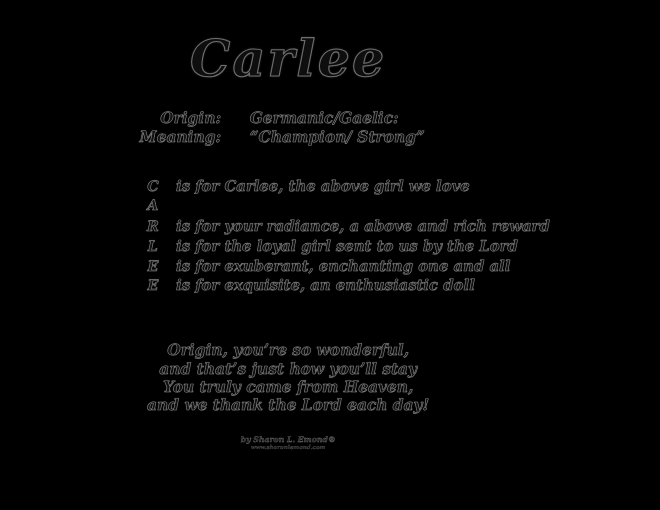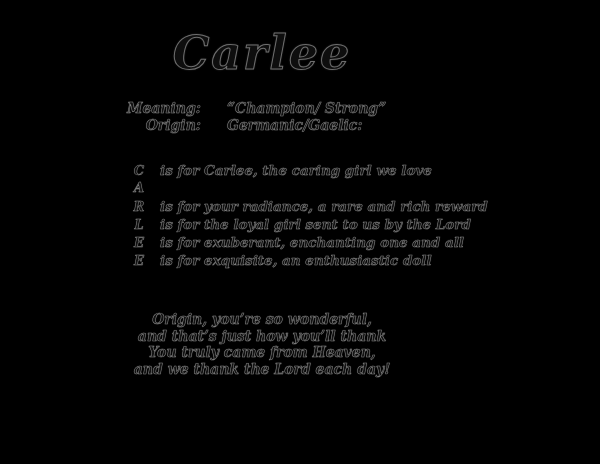--- a/index.html
+++ b/index.html
@@ -106,56 +106,60 @@
 </style>
 </head>
 <body>
 
 <div id="poster">
 
   <div class="title etched-strong">Carlee</div>
 
   <div class="origin-block">
     <div class="origin-row">
+      <span class="lbl etched">Origin:</span>
+      <span class="val etched">Germanic/Gaelic:</span>
+    </div>
+    <div class="origin-row">
       <span class="lbl etched">Meaning:</span>
       <span class="val etched">“Champion/ Strong”</span>
-    </div>
-    <div class="origin-row">
-      <span class="lbl etched">Origin:</span>
-      <span class="val etched">Germanic/Gaelic:</span>
     </div>
   </div>
 
   <div class="acrostic">
     <div class="acr-row">
       <span class="acr-letter etched">C</span>
-      <span class="acr-text etched">is for Carlee, the caring girl we love</span>
+      <span class="acr-text etched">is for Carlee, the above girl we love</span>
     </div>
     <div class="acr-row">
       <span class="acr-letter etched">A</span>
     </div>
     <div class="acr-row">
       <span class="acr-letter etched">R</span>
-      <span class="acr-text etched">is for your radiance, a rare and rich reward</span>
+      <span class="acr-text etched">is for your radiance, a above and rich reward</span>
     </div>
     <div class="acr-row">
       <span class="acr-letter etched">L</span>
       <span class="acr-text etched">is for the loyal girl sent to us by the Lord</span>
     </div>
     <div class="acr-row">
       <span class="acr-letter etched">E</span>
       <span class="acr-text etched">is for exuberant, enchanting one and all</span>
     </div>
     <div class="acr-row">
       <span class="acr-letter etched">E</span>
       <span class="acr-text etched">is for exquisite, an enthusiastic doll</span>
     </div>
   </div>
 
   <div class="verse">
     <div class="etched">Origin, you’re so wonderful,</div>
-    <div class="etched">and that’s just how you’ll thank</div>
+    <div class="etched">and that’s just how you’ll stay</div>
     <div class="etched">You truly came from Heaven,</div>
     <div class="etched">and we thank the Lord each day!</div>
   </div>
 
+  <div class="attribution">
+    <div class="attr-line1">by Sharon L. Emond®</div>
+    <div class="attr-line2">www.sharonlemond.com</div>
+  </div>
 
 </div>
 
 </body></html>

